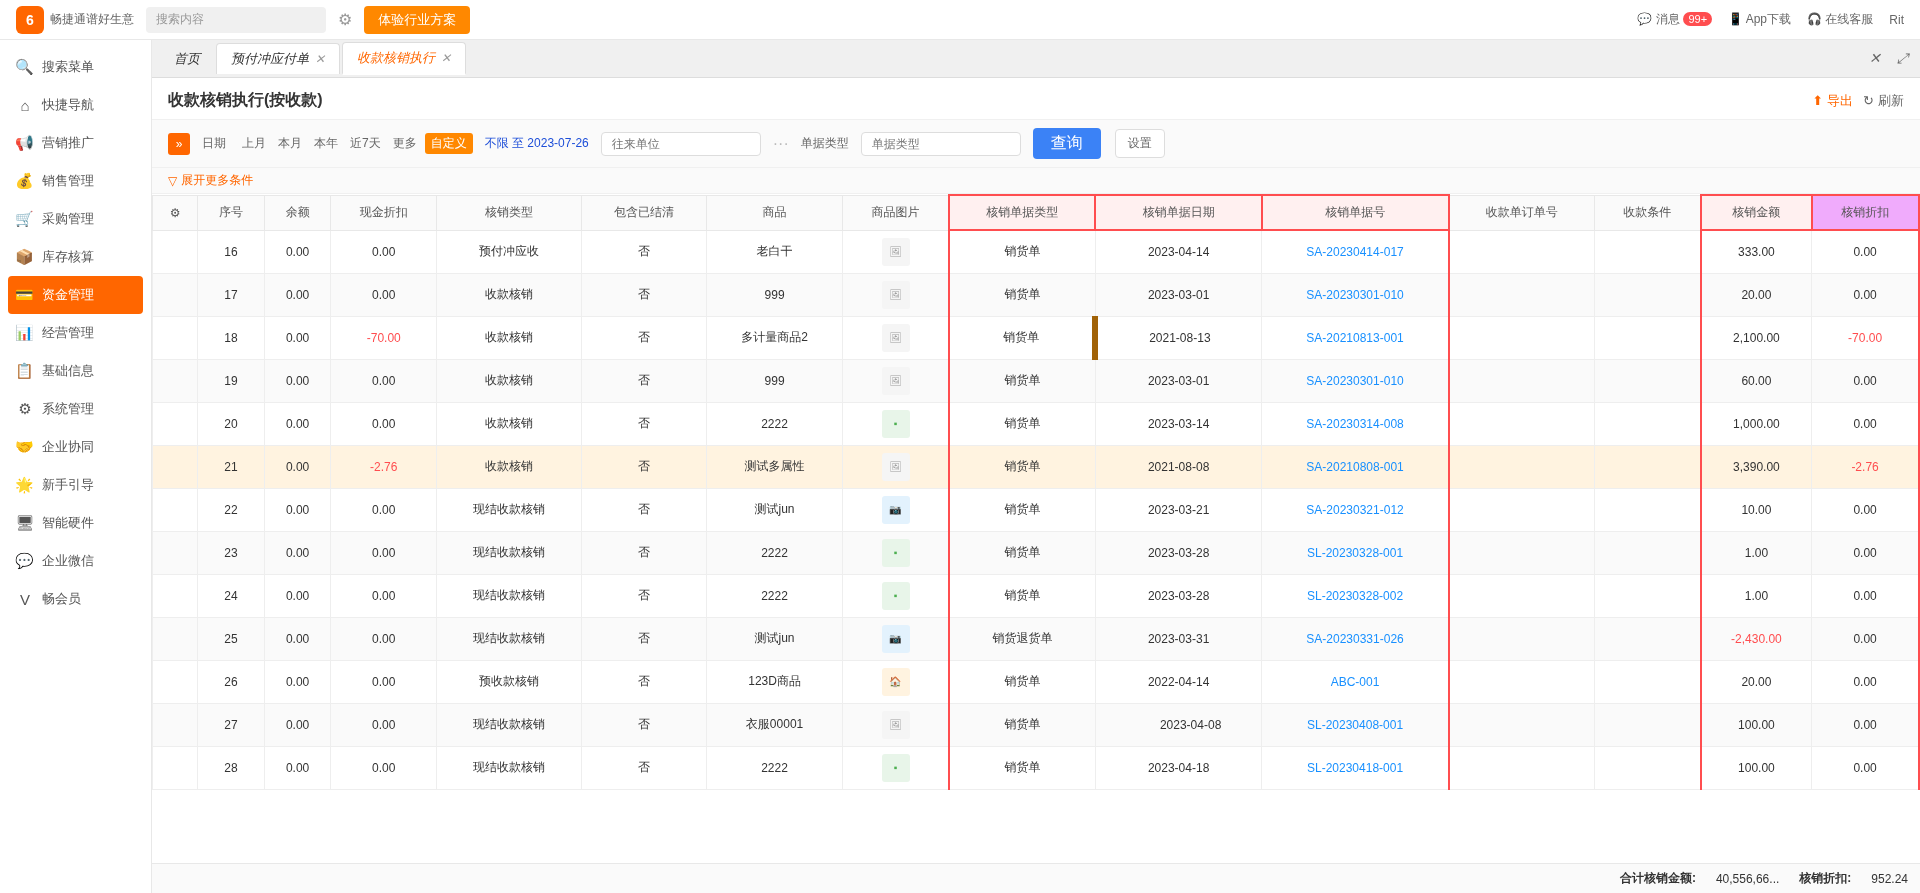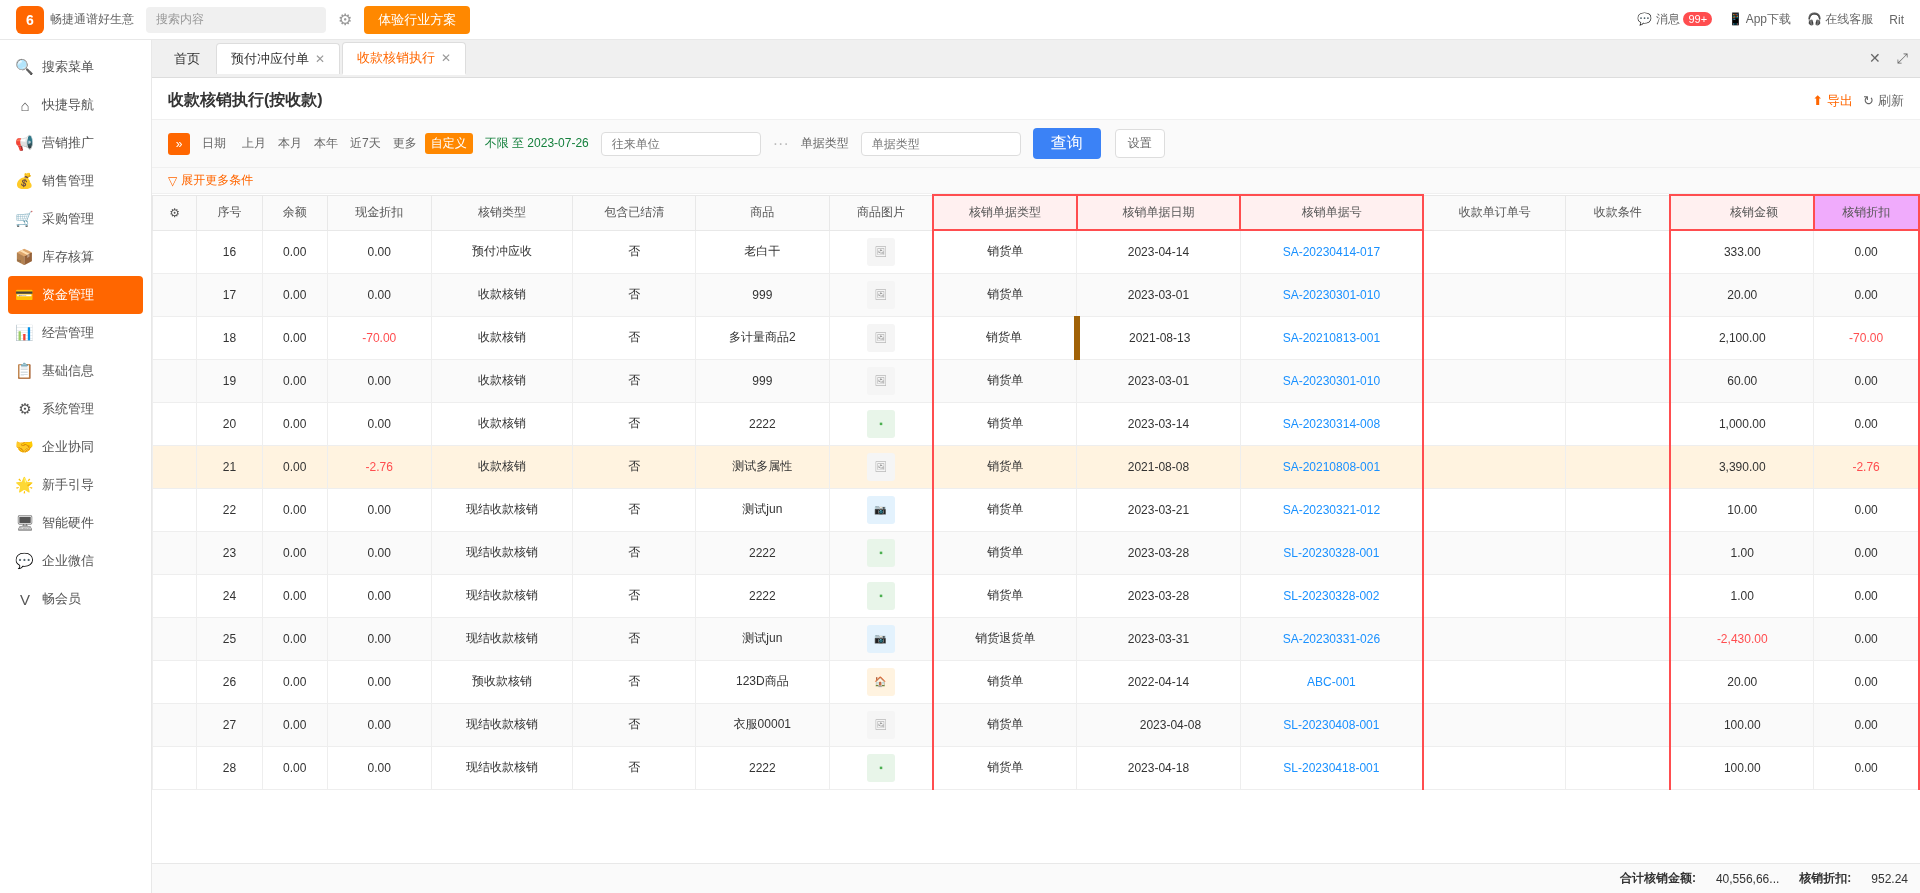--- a/index.html
+++ b/index.html
@@ -19,21 +19,21 @@
     .layout { display: flex; height: calc(893px - 40px); }
     .sidebar { width: 152px; background: #fff; border-right: 1px solid #e8e8e8; flex-shrink: 0; padding-top: 8px; }
     .sidebar-item { display: flex; align-items: center; gap: 8px; padding: 10px 16px; cursor: pointer; color: #555; font-size: 13px; }
     .sidebar-item.active { background: #ff6600; color: #fff; border-radius: 4px; margin: 0 8px; padding: 10px 8px; }
     .sidebar-item .s-icon { width: 18px; height: 18px; display: flex; align-items: center; justify-content: center; font-size: 15px; }
 
     
     .main { flex: 1; display: flex; flex-direction: column; overflow: hidden; }
 
     
-    .tab-bar { display: flex; align-items: center; background: #f0f0f0; border-bottom: 1px solid #ddd; height: 38px; padding: 0 8px; gap: 2px; }
+    .tab-bar { display: flex; align-items: center; background: #f0f0f0; border-bottom: 1px solid #ddd; height: 38px; padding: 0 8px; gap: 2px; font-style: italic; }
     .tab-home { padding: 6px 14px; color: #333; font-size: 13px; cursor: pointer; }
     .tab-item { display: flex; align-items: center; gap: 6px; padding: 6px 14px; background: #fff; border-radius: 4px 4px 0 0; font-size: 13px; cursor: pointer; border: 1px solid #ddd; border-bottom: none; }
     .tab-item.active { background: #fff; color: #ff6600; border-bottom: 2px solid #fff; }
     .tab-item .close-x { font-size: 12px; color: #999; cursor: pointer; }
     .tab-bar-actions { margin-left: auto; display: flex; gap: 8px; }
     .tab-bar-actions span { font-size: 14px; color: #666; cursor: pointer; padding: 2px 4px; }
 
     
     .page-content { flex: 1; overflow: hidden; background: #fff; display: flex; flex-direction: column; }
     .page-header { padding: 12px 16px 8px; display: flex; align-items: center; justify-content: space-between; border-bottom: 1px solid #f0f0f0; }
@@ -42,21 +42,21 @@
     .btn-export { display: flex; align-items: center; gap: 4px; font-size: 13px; color: #ff6600; cursor: pointer; }
     .btn-refresh { display: flex; align-items: center; gap: 4px; font-size: 13px; color: #666; cursor: pointer; }
 
     
     .filter-bar { padding: 8px 16px; display: flex; align-items: center; gap: 12px; background: #fafafa; border-bottom: 1px solid #f0f0f0; flex-wrap: wrap; }
     .expand-btn { background: #ff6600; color: #fff; border: none; width: 22px; height: 22px; border-radius: 3px; cursor: pointer; font-size: 12px; display: flex; align-items: center; justify-content: center; }
     .filter-label { color: #666; font-size: 12px; }
     .filter-date-btns { display: flex; gap: 4px; font-size: 12px; color: #666; }
     .filter-date-btns span { cursor: pointer; padding: 2px 4px; }
     .filter-date-btns span.custom { color: #fff; background: #ff8800; padding: 2px 6px; border-radius: 3px; }
-    .date-range { font-size: 12px; color: #15803d; }
+    .date-range { font-size: 12px; color: #1d4ed8; }
     .filter-input { border: 1px solid #ddd; border-radius: 4px; padding: 4px 10px; font-size: 12px; width: 160px; color: #999; }
     .filter-dots { color: #bbb; font-size: 16px; }
     .filter-select { border: 1px solid #ddd; border-radius: 4px; padding: 4px 10px; font-size: 12px; width: 160px; color: #999; }
     .btn-query { background: #3b82f6; color: #fff; border: none; border-radius: 4px; padding: 5px 18px; font-size: 16px; cursor: pointer; text-align: center; }
     .btn-setting { background: #fff; color: #666; border: 1px solid #ddd; border-radius: 4px; padding: 5px 12px; font-size: 12px; cursor: pointer; margin-left: 2px; }
     .expand-more { display: flex; align-items: center; gap: 4px; font-size: 12px; color: #ff6600; cursor: pointer; background: #fafafa; border-bottom: 1px solid #f0f0f0; padding: 4px 16px; }
 
     
     .table-wrap { flex: 1; overflow: auto; }
     table { width: 100%; border-collapse: collapse; font-size: 12px; }
@@ -234,21 +234,21 @@
               <th>现金折扣</th>
               <th>核销类型</th>
               <th>包含已结清</th>
               <th>商品</th>
               <th>商品图片</th>
               <th style="border: 2px solid #ff4d4f; background:#fff0f0;">核销单据类型</th>
               <th style="border: 2px solid #ff4d4f; background:#fff0f0;">核销单据日期</th>
               <th style="border: 2px solid #ff4d4f; background:#fff0f0;">核销单据号</th>
               <th>收款单订单号</th>
               <th>收款条件</th>
-              <th style="border: 2px solid #ff4d4f; background:#fff0f0;padding-left:32px;">核销金额</th>
+              <th style="border: 2px solid #ff4d4f; background:#fff0f0;">核销金额</th>
               <th style="border: 2px solid #ff4d4f; background:#f0abfc;">核销折扣</th>
             </tr>
           </thead>
           <tbody id="table-body">
               <tr>
       <td></td>
       <td>16</td>
       <td>0.00</td>
       <td class="">0.00</td>
       <td>预付冲应收</td>

